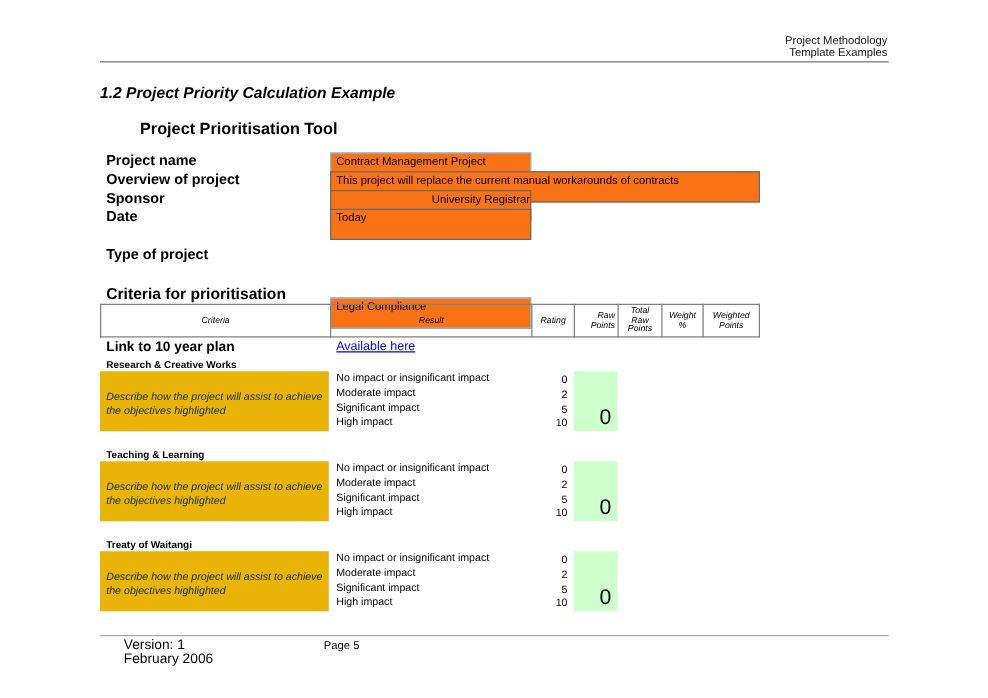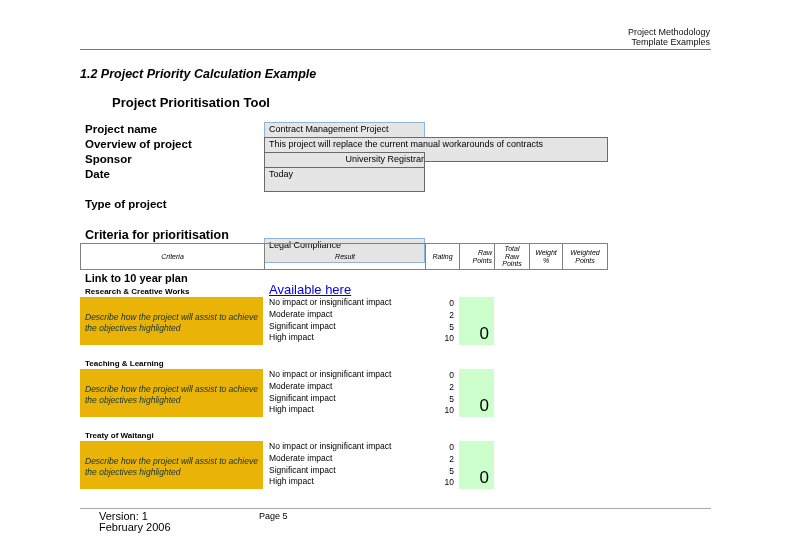--- a/index.html
+++ b/index.html
@@ -8,31 +8,31 @@
 
     .abs { position: absolute; }
 
     .header-text { right: 80px; top: 27px; font-size: 9px; line-height: 10px; text-align: right; color: #111; }
     .header-rule { left: 80px; top: 49px; width: 631px; height: 1px; background: #777; }
 
     .section-title { left: 80px; top: 67px; font-size: 12.5px; font-weight: bold; font-style: italic; }
     .tool-title { left: 86px; top: 95px; font-size: 13px; font-weight: bold; margin-left: 26px; }
 
     .field-label { left: 85px; font-size: 11.5px; font-weight: bold; }
-    .field-box { left: 264px; height: 25px; background: #e5e5e5; border: 1px solid #8fb4dc; font-size: 9px; line-height: 13px; padding-left: 4px; white-space: nowrap; overflow: hidden; }
+    .field-box { left: 264px; height: 25px; background: #f97316; border: 1px solid #8fb4dc; font-size: 9px; line-height: 13px; padding-left: 4px; white-space: nowrap; overflow: hidden; }
     .field-box.outlined { border: 1px solid #6a6a6a; }
 
     .criteria-title { left: 85px; top: 228px; font-size: 12.5px; font-weight: bold; }
 
     table.crit-header { position: absolute; left: 80px; top: 243px; border-collapse: collapse; }
     table.crit-header th { border: 1px solid #808080; font-size: 7px; font-weight: normal; font-style: italic; height: 26px; line-height: 7.5px; padding: 0 2px; }
 
     .group-head { left: 85px; font-size: 8px; font-weight: bold; }
     .big-head { left: 85px; top: 272px; font-size: 11px; font-weight: bold; }
-    .link { left: 269px; top: 282px; font-size: 13px; color: #0000ee; text-decoration: underline; cursor: pointer; }
+    .link { left: 269px; top: 272px; font-size: 10px; color: #0000ee; text-decoration: underline; cursor: pointer; }
 
     .desc-box { left: 80px; width: 183px; height: 48px; background: #eab308; font-size: 8.5px; font-style: italic; color: #133; padding: 15px 0 0 5px; line-height: 11px; }
     .options { left: 269px; width: 160px; font-size: 8.5px; line-height: 11.8px; }
     .ratings { left: 432px; width: 22px; font-size: 8.5px; line-height: 11.8px; text-align: right; }
     .raw-box { left: 459px; width: 35px; height: 48px; background: #ccffcc; font-size: 17px; text-align: right; padding-right: 5px; line-height: 20px; padding-top: 27px; }
 
     .footer-rule { left: 80px; top: 508px; width: 631px; height: 1px; background: #aaa; }
     .footer-left { left: 99px; top: 511px; font-size: 11px; line-height: 11px; }
     .footer-page { left: 259px; top: 511px; font-size: 9px; }
   </style>

